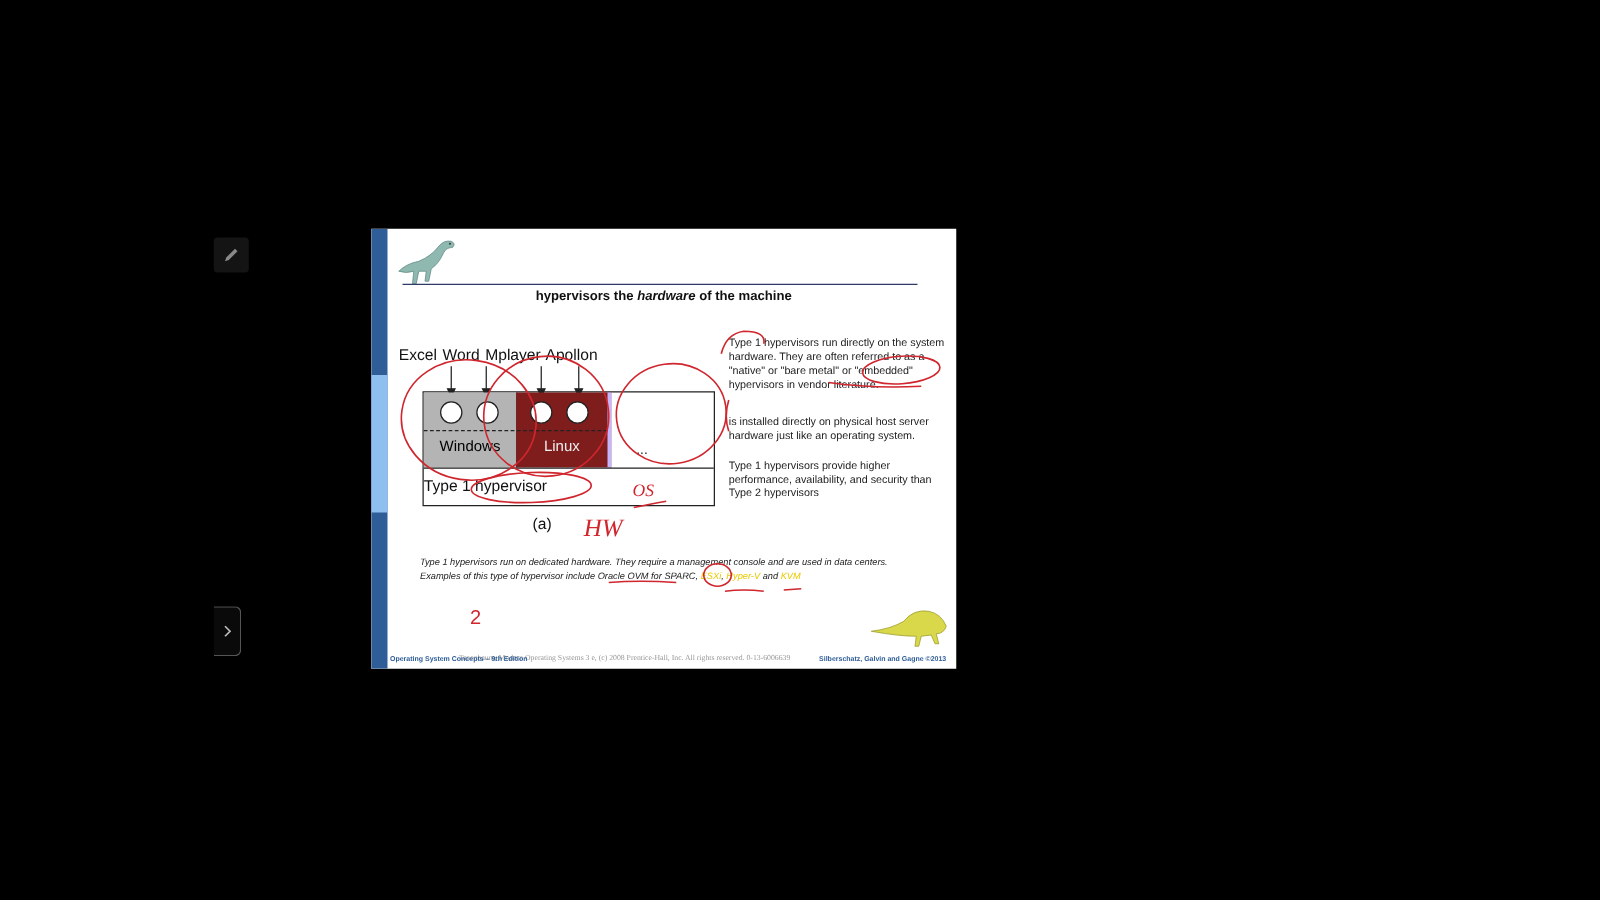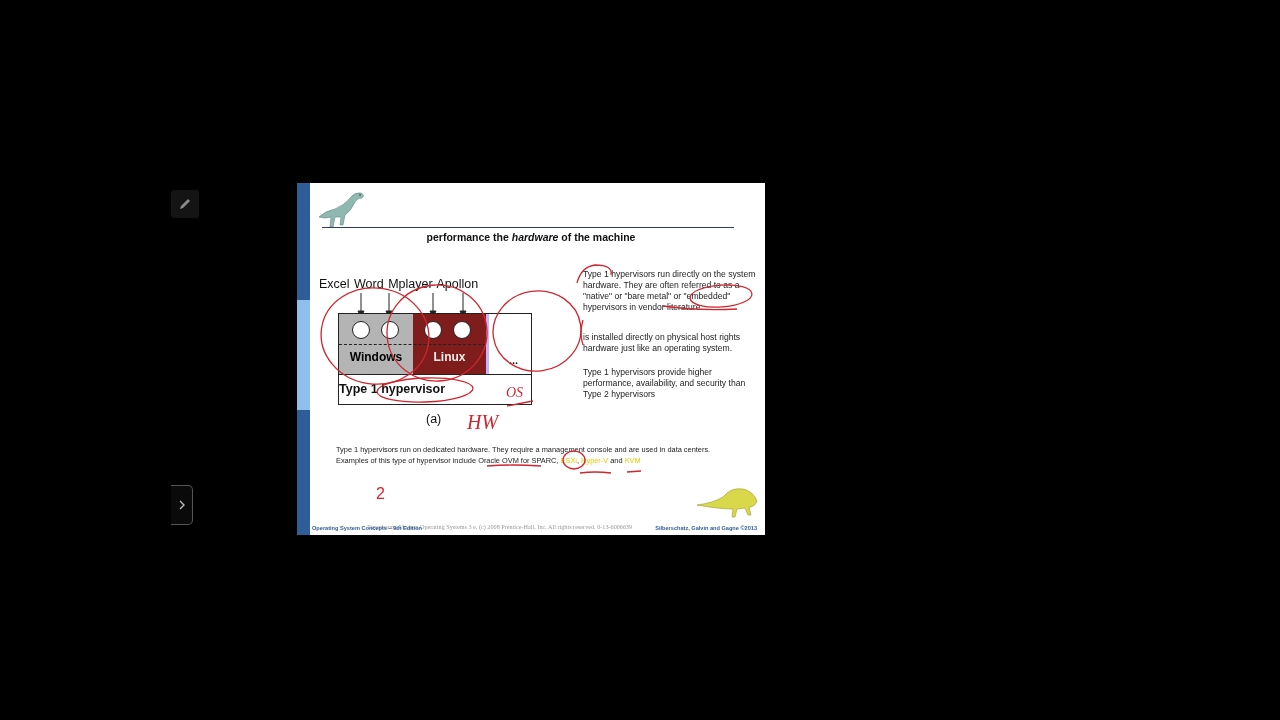--- a/index.html
+++ b/index.html
@@ -7,31 +7,31 @@
   .pen-btn { position:absolute; left:171px; top:190px; width:28px; height:28px; background:#141414; border-radius:3px; display:flex; align-items:center; justify-content:center; }
   .next-btn { position:absolute; left:171px; top:485px; width:21px; height:38px; border:1px solid #555; border-left:none; border-radius:0 5px 5px 0; background:#0a0a0a; display:flex; align-items:center; justify-content:center; }
   .slide { position:absolute; left:297px; top:183px; width:468px; height:352px; background:#fff; overflow:hidden; }
   .stripe { position:absolute; left:0; top:0; width:13px; height:100%; background:#2f5d97; }
   .stripe .light { position:absolute; left:0; top:117px; width:13px; height:110px; background:#8fbfee; }
   .title { position:absolute; left:0; width:100%; top:18px; text-align:center; font-size:21px; color:#c8102e; }
   .rule { position:absolute; left:25px; top:44px; width:412px; height:1px; background:#2f3b66; }
   .subtitle { position:absolute; left:0; width:100%; top:48px; text-align:center; font-size:10.5px; font-weight:bold; color:#111; }
   .subtitle i { }
   .apps { position:absolute; left:22px; top:94px; font-size:12.5px; color:#111; word-spacing:1px; }
-  .diagram { position:absolute; left:41px; top:130px; width:194px; height:92px; border:1px solid #222; box-sizing:border-box;font-weight:bold; }
+  .diagram { position:absolute; left:41px; top:130px; width:234px; height:92px; border:1px solid #222; box-sizing:border-box; }
   .win { position:absolute; left:0; top:0; width:74px; height:60px; background:#b4b4b4; border-right:1px solid #222; }
   .lin { position:absolute; left:74px; top:0; width:73px; height:60px; background:#7f1d1d; border-right:3px solid #c4b5fd; }
   .dash { position:absolute; left:0; top:30px; width:147px; border-top:1px dashed #222; }
   .circle { position:absolute; top:7px; width:16px; height:16px; border:1px solid #222; border-radius:50%; background:#fff; }
   .os-label { position:absolute; top:36px; width:100%; text-align:center; font-size:12px; }
   .hyp { position:absolute; left:0; top:60px; width:100%; height:31px; border-top:1px solid #222; text-align:left; font-size:12.5px; line-height:28px; color:#111; }
   .dots { position:absolute; left:170px; top:40px; font-size:11px; color:#222; }
   .caption-a { position:absolute; left:129px; top:229px; font-size:12.5px; color:#111; }
   .right-text { position:absolute; left:286px; width:178px; font-size:8.6px; line-height:11px; color:#222; }
-  .bottom-text { position:absolute; left:39px; top:261px; width:420px; font-size:7.4px; line-height:11px; color:#222; }
+  .bottom-text { position:absolute; left:39px; top:261px; width:420px; font-size:7.4px; line-height:11px; color:#222;font-style:italic; }
   .hl { color:#e8c900; }
   .footer-l { position:absolute; left:15px; bottom:4px; font-size:5.6px; font-weight:bold; color:#2f5d97; }
   .footer-m { position:absolute; left:70px; bottom:5px; font-size:6.2px; font-family:"Liberation Serif", serif; color:#999; }
   .footer-r { position:absolute; right:8px; bottom:4px; font-size:5.6px; font-weight:bold; color:#2f5d97; }
   .ink { position:absolute; left:0; top:0; pointer-events:none; }
   .dino { position:absolute; }
 </style>
 </head>
 <body>
 
@@ -51,21 +51,21 @@
   <div class="stripe">
       <div class="light"></div>
     </div>
 
   <svg class="dino" style="left:18px;top:4px" width="52" height="42" viewBox="0 0 52 42">
     <path d="M4 30 Q10 24 20 22 Q30 18 36 10 Q40 5 46 6 Q50 8 47 11 Q42 11 40 15 Q36 24 30 28 L28 38 L25 38 L26 30 L20 30 L18 40 L15 40 L16 30 Q10 32 4 30 Z" fill="#8fb8b0" stroke="#5f8a86" stroke-width="0.6"></path>
     <circle cx="45" cy="8" r="0.8" fill="#333"></circle>
   </svg>
 
   <div class="rule"></div>
-  <div class="subtitle"><span>performance the </span><i>hardware</i><span> of the machine</span></div>
+  <div class="subtitle"><span>hypervisors the </span><i>hardware</i><span> of the machine</span></div>
 
   <div class="apps">Excel  Word  Mplayer Apollon</div>
 
   <svg class="ink" width="468" height="352">
     <g stroke="#222" stroke-width="1" fill="#222">
       <line x1="64" y1="110" x2="64" y2="132"></line>
         <path d="M61 128 L64 134 L67 128 Z"></path>
       <line x1="92" y1="110" x2="92" y2="132"></line>
         <path d="M89 128 L92 134 L95 128 Z"></path>
       <line x1="136" y1="110" x2="136" y2="132"></line>
@@ -86,21 +86,21 @@
       <div class="circle" style="left:40px"></div>
       <div class="os-label" style="color:#eee">Linux</div>
     </div>
     <div class="dash"></div>
     <div class="dots">...</div>
     <div class="hyp">Type 1 hypervisor</div>
   </div>
   <div class="caption-a">(a)</div>
 
   <div class="right-text" style="top:86px">Type 1 hypervisors run directly on the system hardware. They are often referred to as a "native" or "bare metal" or "embedded" hypervisors in vendor literature.</div>
-  <div class="right-text" style="top:149px">is installed directly on physical host rights hardware just like an operating system.</div>
+  <div class="right-text" style="top:149px">is installed directly on physical host server hardware just like an operating system.</div>
   <div class="right-text" style="top:184px">Type 1 hypervisors provide higher performance, availability, and security than Type 2 hypervisors</div>
 
   <div class="bottom-text">
     <div>Type 1 hypervisors run on dedicated hardware. They require a management console and are used in data centers.</div>
     <div><span>Examples of this type of hypervisor include Oracle OVM for SPARC, </span><span class="hl">ESXi</span><span>, </span><span class="hl">Hyper-V</span><span> and </span><span class="hl">KVM</span></div>
   </div>
 
   <svg class="dino" style="left:398px;top:298px" width="66" height="42" viewBox="0 0 66 42">
     <path d="M2 24 Q18 22 28 16 Q36 6 48 8 Q58 10 62 20 Q60 26 54 26 L56 34 L53 34 L50 27 L42 28 L40 36 L37 36 L38 28 Q24 28 2 24 Z" fill="#d8d84a" stroke="#9a9a2a" stroke-width="0.6"></path>
   </svg>

